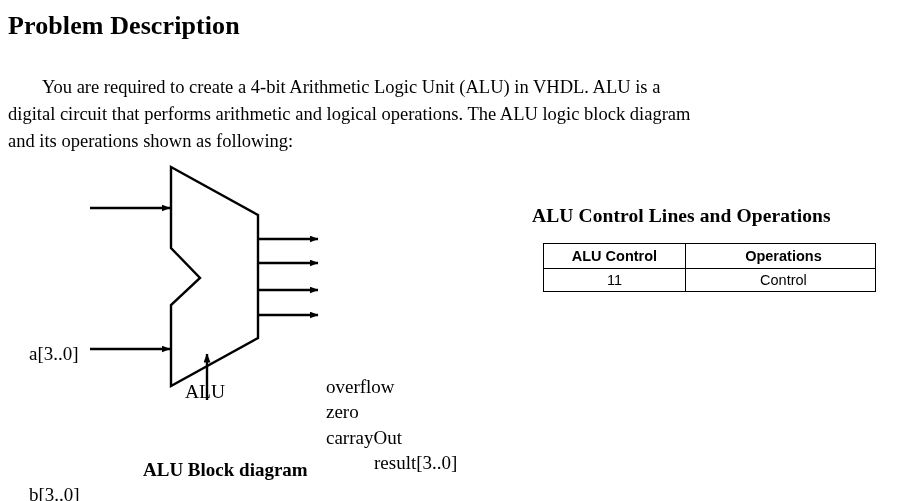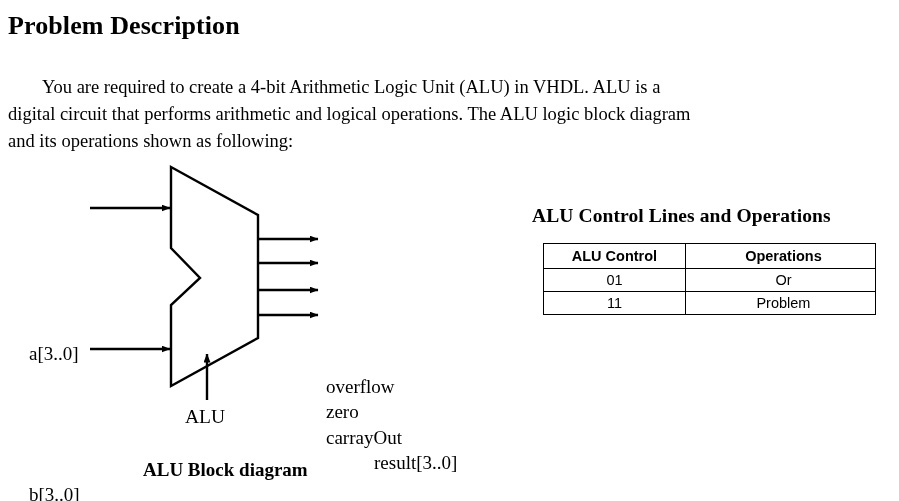--- a/index.html
+++ b/index.html
@@ -51,21 +51,21 @@
 
   .dg-label {
     position: absolute;
     font-family: "Liberation Serif", "DejaVu Serif", serif;
     font-size: 19px;
     line-height: 1;
     white-space: nowrap;
   }
   #label-a      { left: 29px;  top: 194px; }
   #label-b      { left: 29px;  top: 335px; }
-  #label-alu    { left: 185px; top: 232px; font-size: 19.5px; margin-top: 25px; }
+  #label-alu    { left: 185px; top: 232px; font-size: 19.5px; }
   #label-overflow  { left: 326px; top: 227px; }
   #label-zero      { left: 326px; top: 252px; }
   #label-carryout  { left: 326px; top: 278px; }
   #label-result    { left: 326px; top: 303px; margin-left: 48px; }
 
   #diagram-caption {
     position: absolute;
     left: 143px;
     top: 459px;
     font-size: 19px;
@@ -149,21 +149,17 @@
 
 <table id="alu-table">
   <thead>
     <tr>
       <th class="col-control">ALU Control</th>
       <th class="col-op">Operations</th>
     </tr>
   </thead>
   <tbody>
     <tr>
-      <td class="col-control">01</td>
-      <td class="col-op">Or</td>
-    </tr>
-    <tr>
       <td class="col-control">11</td>
-      <td class="col-op">Problem</td>
+      <td class="col-op">Control</td>
     </tr>
   </tbody>
 </table>
 
 </body></html>

